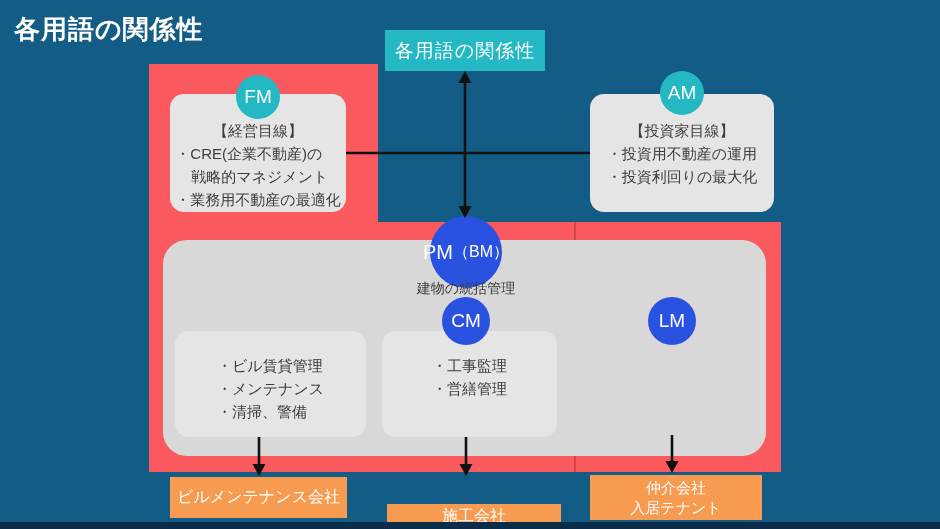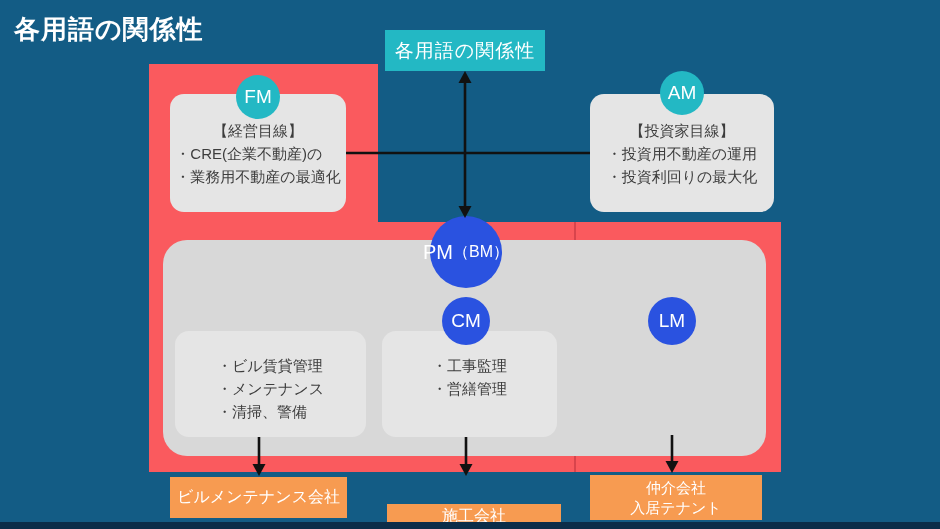--- a/index.html
+++ b/index.html
@@ -68,20 +68,21 @@
   <div class="red redB"></div>
   <div class="red redC"></div>
   <div class="gray-panel"></div>
 
   <div class="owner-box">各用語の関係性</div>
 
   <div class="card fm">
     <div>【経営目線】</div>
     <div class="card-lines">
       <div class="line">・CRE(企業不動産)の</div>
+      <div class="line indent">戦略的マネジメント</div>
       <div class="line">・業務用不動産の最適化</div>
     </div>
   </div>
 
   <div class="card am">
     <div>【投資家目線】</div>
     <div class="card-lines">
       <div class="line">・投資用不動産の運用</div>
       <div class="line">・投資利回りの最大化</div>
     </div>
@@ -105,20 +106,21 @@
 
   <div class="badge teal fm-badge">FM</div>
   <div class="badge teal am-badge">AM</div>
   <div class="badge blue pm-badge">
     <div>PM</div>
     <div class="pm-sub">（BM）</div>
   </div>
   <div class="badge blue cm-badge">CM</div>
   <div class="badge blue lm-badge">LM</div>
 
+  <div class="pm-caption">建物の統括管理</div>
 
   <div class="company c1">ビルメンテナンス会社</div>
   <div class="company c2">施工会社</div>
   <div class="company c3">
     <div>仲介会社</div>
     <div>入居テナント</div>
   </div>
 
   <div class="bottom-strip"></div>
 

